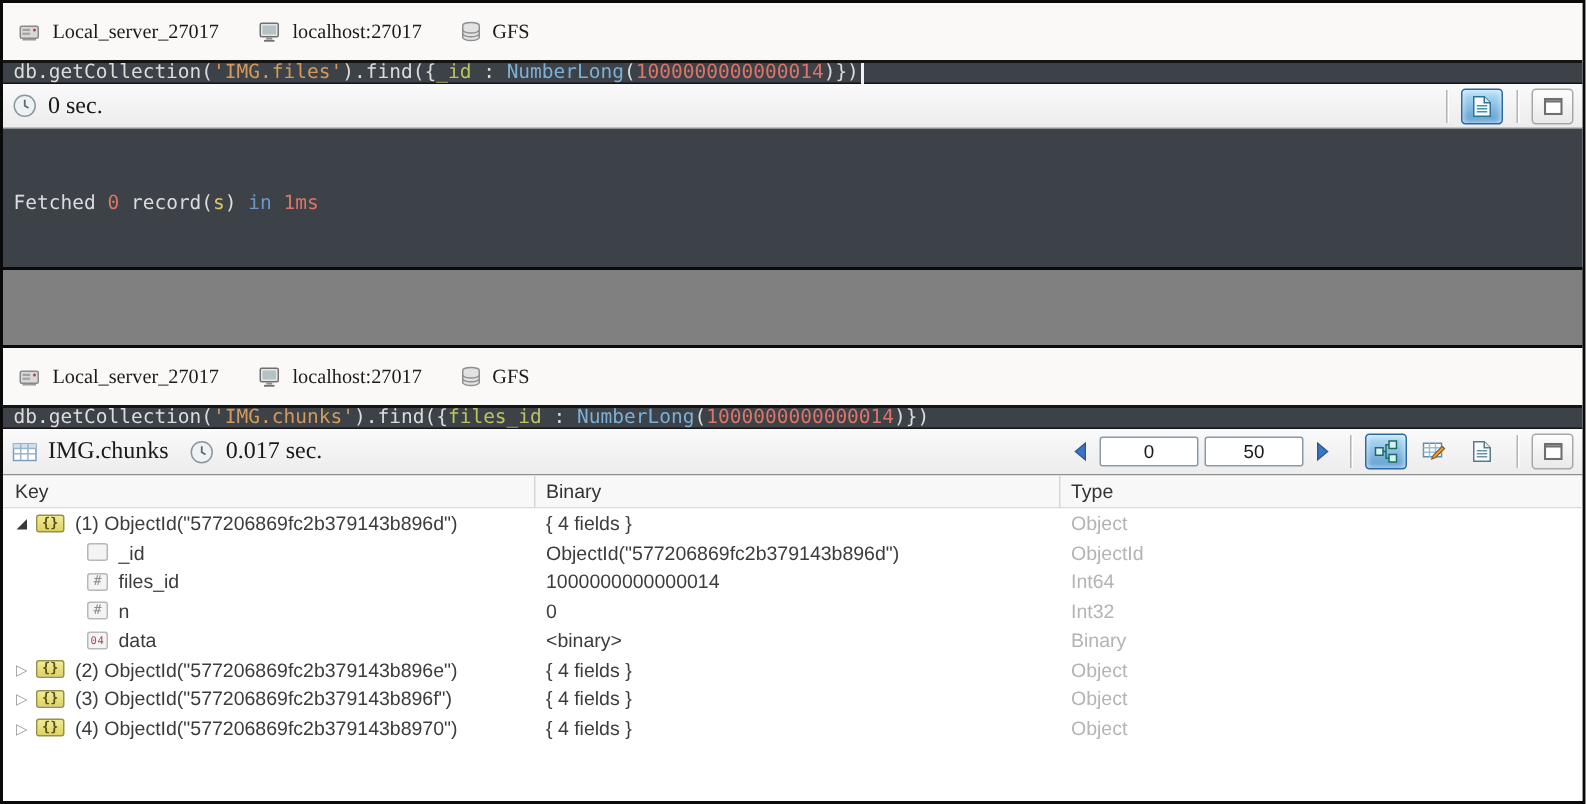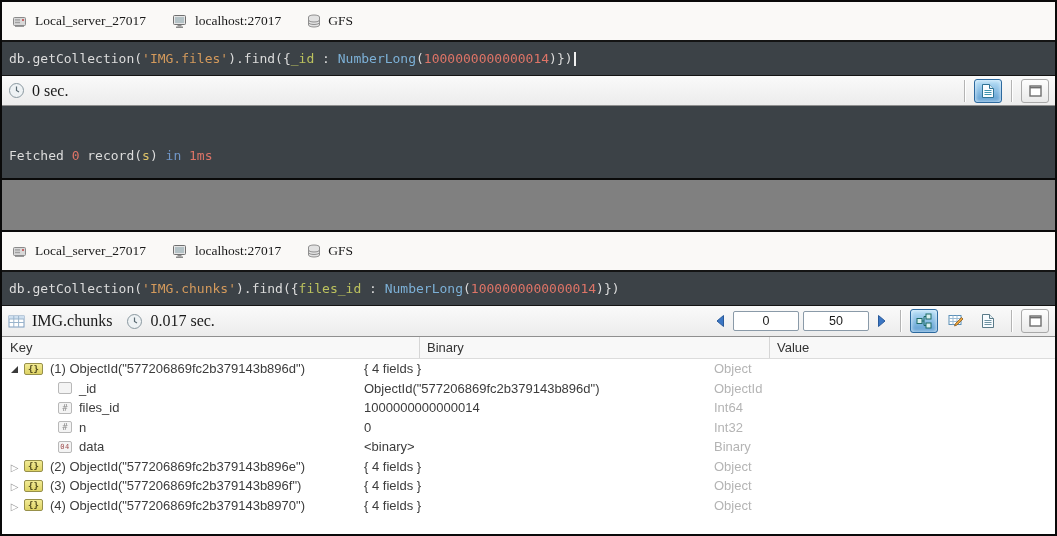--- a/index.html
+++ b/index.html
@@ -23,21 +23,21 @@
     display:flex; align-items:center;
     padding:0 10px; gap:26px;
     border-bottom:2px solid #141414;
     flex:0 0 auto;
   }
   .tabitem{ display:flex; align-items:center; gap:7px; cursor:default; }
   .tabitem .lbl{ font-family:"Liberation Serif", serif; font-size:13.5px; color:#1a1a1a; }
 
   
   .querybar{
-    height:34px; background:#3c4247;
+    height:14px; background:#3c4247;
     border-bottom:1px solid #141414;
     display:flex; align-items:center;
     padding:0 7px;
     font-family:"DejaVu Sans Mono", monospace;
     font-size:13px; white-space:pre;
     flex:0 0 auto;
   }
   .tk-plain{ color:#dcdcdc; }
   .tk-str{ color:#d49a5c; }
   .tk-prop{ color:#bcc25e; }
@@ -93,21 +93,21 @@
   }
 
   
   .grid-header{
     height:22px; background:#f8f8f8;
     border-bottom:1px solid #dcdcdc;
     display:flex; align-items:center;
     font-size:13px; color:#333;
     flex:0 0 auto;
   }
-  .h-key{ width:418px; padding-left:8px; border-right:1px solid #d6d6d6; height:100%; display:flex; align-items:center; }
+  .h-key{ width:355px; padding-left:8px; border-right:1px solid #d6d6d6; height:100%; display:flex; align-items:center; }
   .h-value{ width:350px; padding-left:7px; border-right:1px solid #d6d6d6; height:100%; display:flex; align-items:center; }
   .h-type{ flex:1; padding-left:7px; }
   .grid-body{ flex:1; background:#fff; overflow:hidden; }
   .grid-row{ display:flex; align-items:center; height:19.5px; font-size:13px; color:#3c3c3c; cursor:default; }
   .cell-key{ width:355px; display:flex; align-items:center; padding-left:6px; overflow:hidden; white-space:nowrap; }
   .cell-value{ width:350px; padding-left:7px; overflow:hidden; white-space:nowrap; }
   .cell-type{ flex:1; padding-left:7px; color:#b4b4b4; }
   .twisty{ width:13px; height:13px; display:inline-flex; align-items:flex-end; justify-content:center; margin-right:3px; flex:0 0 auto; font-size:10px; color:#9a9a9a; line-height:11px; }
   .twisty.exp::before{ content:""; display:block; width:0; height:0; border-bottom:7px solid #3a3a3a; border-left:7px solid transparent; margin-bottom:2px; }
   .grid-row.child .twisty{ visibility:hidden; }
@@ -282,21 +282,21 @@
               <rect x="1" y="1" width="11" height="10" fill="#fff" stroke="#6e6e6e" stroke-width="1.4"></rect>
               <path d="M1 2.6h11" stroke="#6e6e6e" stroke-width="1.6"></path>
             </svg>
         </div>
       </div>
     </div>
 
     <div class="grid-header">
       <div class="h-key">Key</div>
       <div class="h-value">Binary</div>
-      <div class="h-type">Value</div>
+      <div class="h-type">Type</div>
     </div>
 
     <div class="grid-body">
         <div class="grid-row">
           <div class="cell-key">
             <span class="twisty exp"></span>
             <span class="kicon k-object">{}</span>
             <span>(1) ObjectId("577206869fc2b379143b896d")</span>
           </div>
           <div class="cell-value">{ 4 fields }</div>

